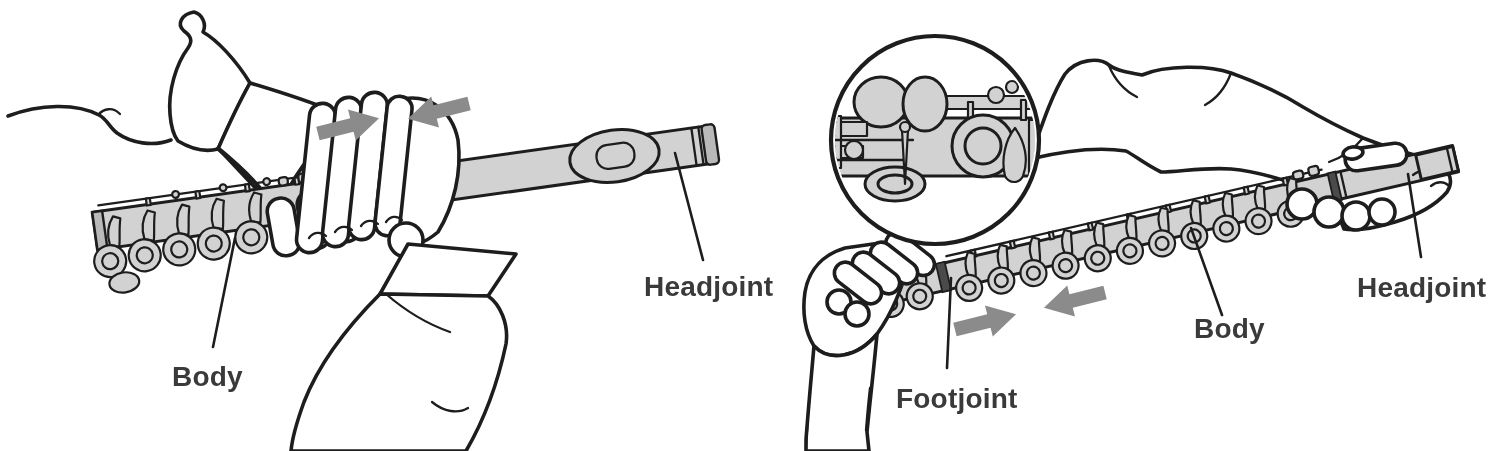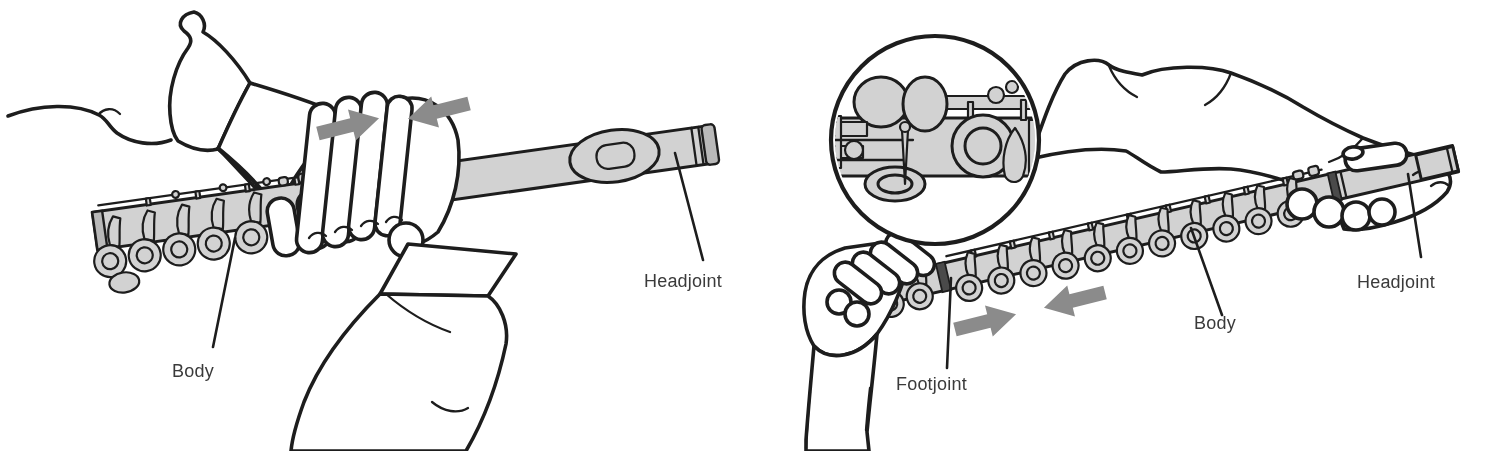--- a/index.html
+++ b/index.html
@@ -1,21 +1,21 @@
 <!DOCTYPE html>
 <html style="--background: #ffffff; --line: #1d1d1d; --metal: #d2d2d2; --arrow: #8b8b8b; --label: #3a3a3a;"><head>
 <meta charset="utf-8">
 <style>
   html,body{margin:0;padding:0;background:#fff;}
   .figure{position:relative;width:1506px;height:451px;background:var(--background,#fff);overflow:hidden;
           font-family:"Liberation Sans",sans-serif;}
   .panel{position:absolute;top:0;width:753px;height:451px;}
   #panel-left{left:0;} #panel-right{left:753px;}
   .panel svg{position:absolute;left:0;top:0;width:753px;height:451px;}
-  .label{position:absolute;font-weight:400;font-size:18px;line-height:1.1;
+  .label{position:absolute;font-weight:700;font-size:28px;line-height:1.1;
          color:var(--label,#3a3a3a);white-space:nowrap;letter-spacing:.2px;}
   
   .ln{stroke:var(--line,#1d1d1d);stroke-width:3.6;fill:none;stroke-linecap:round;stroke-linejoin:round;}
   .thin{stroke-width:2.3;}
   .fw{fill:#ffffff;stroke:var(--line,#1d1d1d);stroke-width:3.6;stroke-linejoin:round;stroke-linecap:round;}
   .fm{fill:var(--metal,#d2d2d2);stroke:var(--line,#1d1d1d);stroke-width:3;stroke-linejoin:round;}
   .fm2{fill:var(--metal,#d2d2d2);stroke:var(--line,#1d1d1d);stroke-width:2.2;stroke-linejoin:round;}
   .dark{fill:#4a4a4a;stroke:var(--line,#1d1d1d);stroke-width:1.8;}
   .cap{fill:#b9b9b9;stroke:var(--line,#1d1d1d);stroke-width:2.4;}
   .arrow{stroke:none;}
@@ -251,17 +251,17 @@
       </g>
 
       <polygon class="arrow" points="-31,-7 4,-7 4,-16 32,0 4,16 4,7 -31,7" transform="translate(232,322) rotate(-14)" fill="#8b8b8b"></polygon>
       <polygon class="arrow" points="31,-7 -4,-7 -4,-16 -32,0 -4,16 -4,7 31,7" transform="translate(322,300) rotate(-14)" fill="#8b8b8b"></polygon>
 
       <path class="leader" d="M198,278 L194,368"></path>
       <path class="leader" d="M438,228 L469,315"></path>
       <path class="leader" d="M655,174 L668,257"></path>
     </svg>
 
-    <div class="label" style="left:143px;top:375px">Footjoint</div>
+    <div class="label" style="left:143px;top:384px">Footjoint</div>
     <div class="label" style="left:441px;top:314px">Body</div>
     <div class="label" style="left:604px;top:273px">Headjoint</div>
   </div>
 </div>
 
 </body></html>

